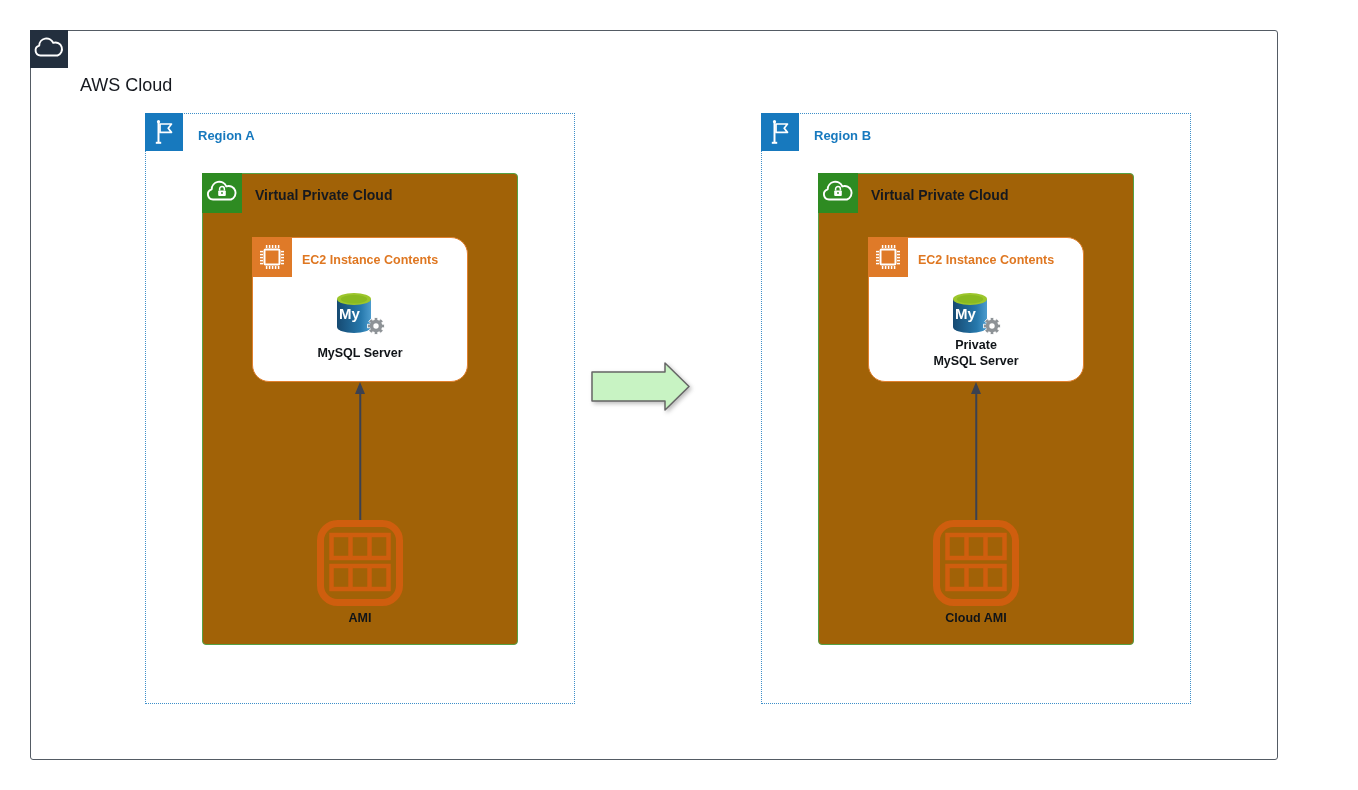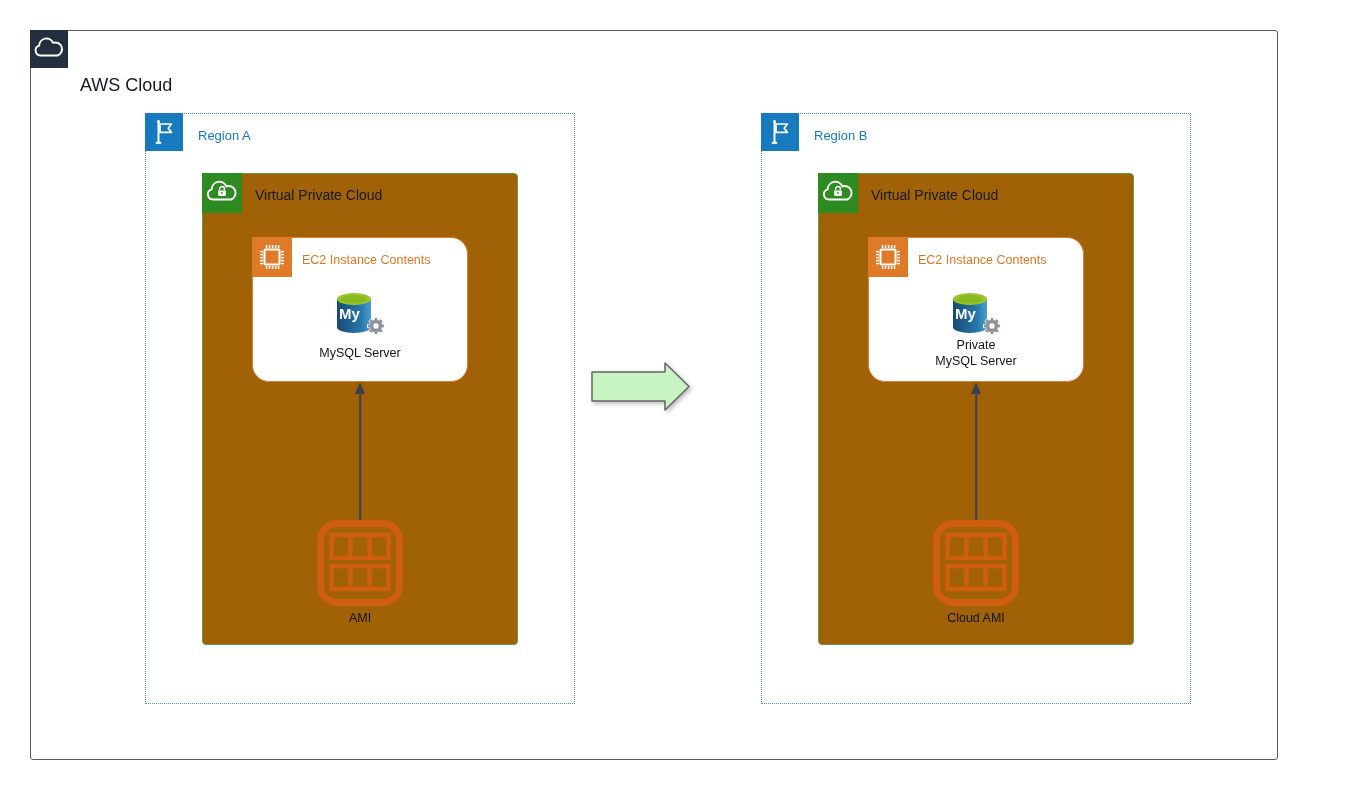--- a/index.html
+++ b/index.html
@@ -47,20 +47,21 @@
   .region-label { left: 52px; top: 14px; color: #1779BE; }
   .vpc-label { left: 52px; top: 14px; color: #16191F; font-size: 14px; }
   .ec2-label { left: 49px; top: 15px; color: #DF7721; font-size: 12.5px; }
 
   .region-box {
     position: absolute;
     top: 113px;
     width: 430px; height: 591px;
     border: 1px dotted #3E8FC9;
     background: transparent;
+    font-weight: bold;
   }
   .region-a { left: 145px; }
   .region-b { left: 761px; }
 
   .vpc-box {
     position: absolute;
     left: 56px; top: 59px;
     width: 316px; height: 472px;
     border: 1px solid #55A146;
     border-radius: 4px;

